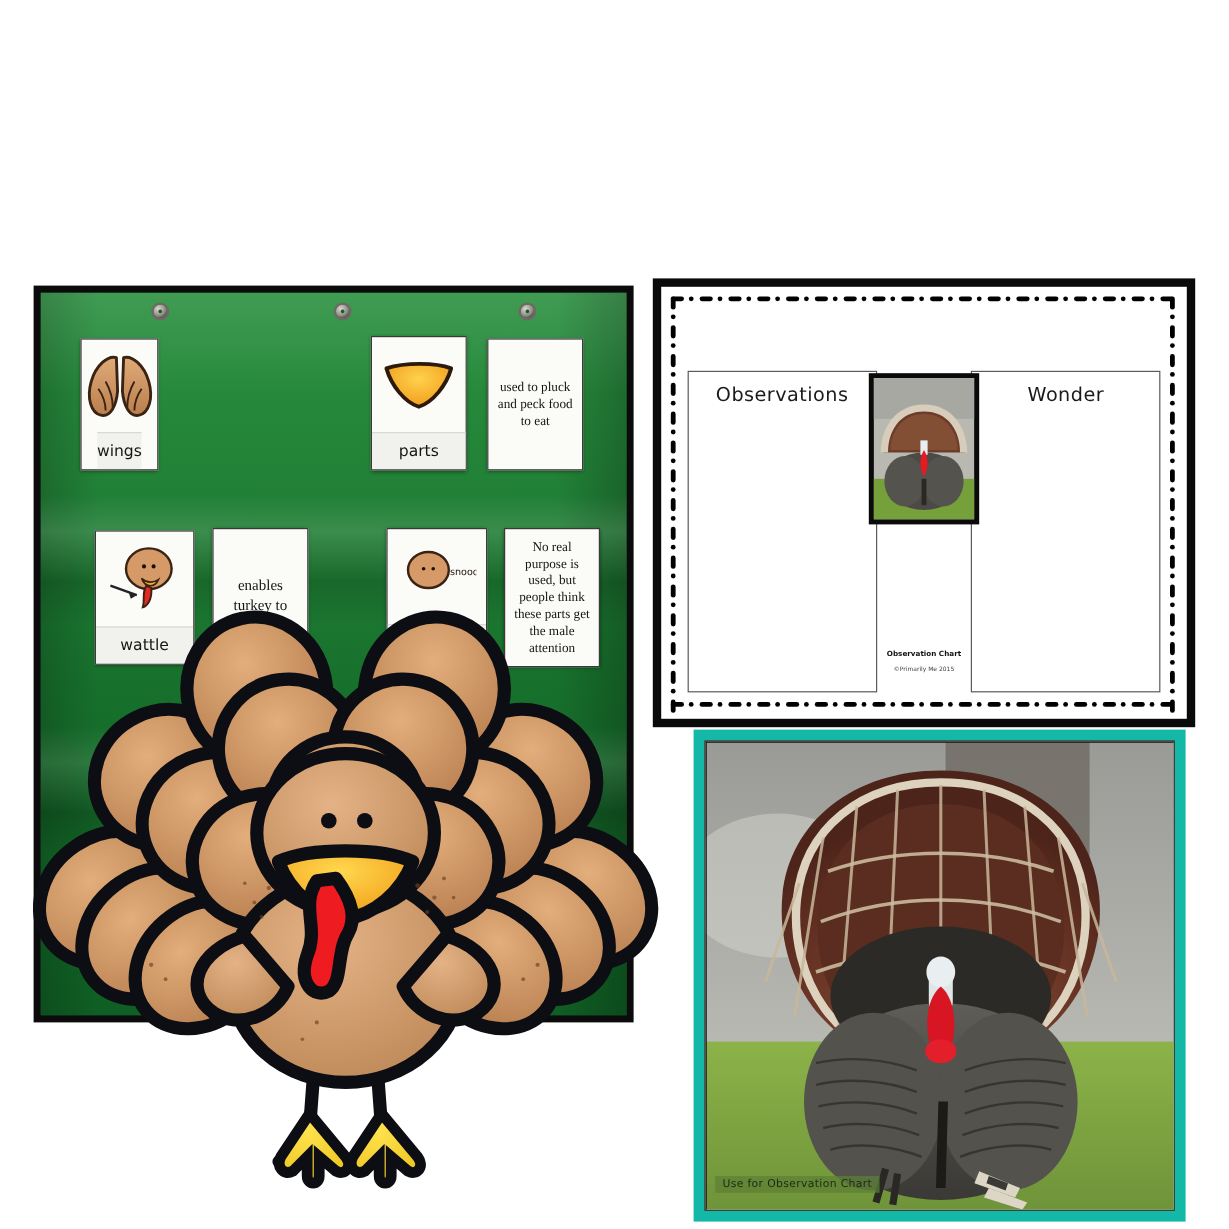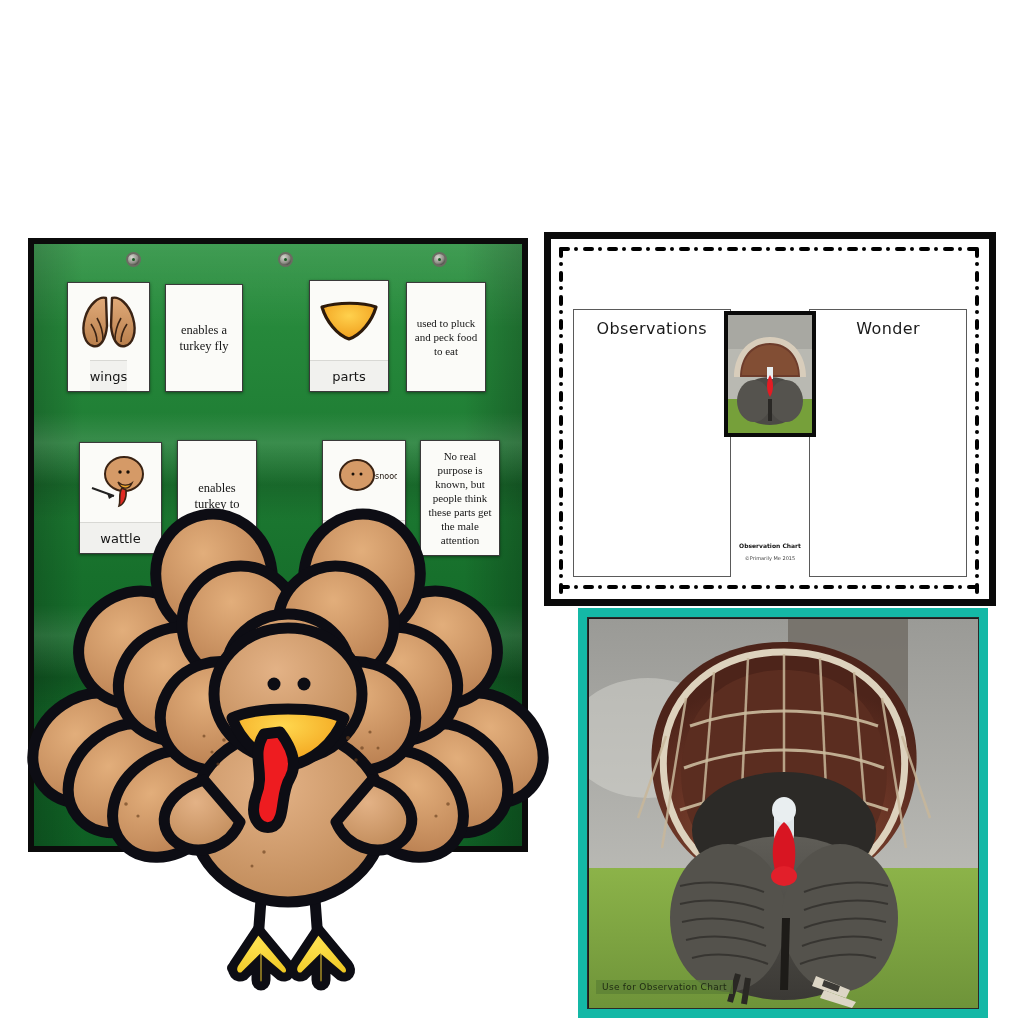--- a/index.html
+++ b/index.html
@@ -89,41 +89,38 @@
       <div class="grommet" style="left:92px;top:8px;">
           <i></i>
         </div>
       <div class="grommet" style="left:244px;top:8px;">
           <i></i>
         </div>
       <div class="grommet" style="left:398px;top:8px;">
           <i></i>
         </div>
 
-      <div class="card" style="left:33px;top:38px;width:83px;height:110px;align-items:center;">
+      <div class="card" style="left:33px;top:38px;width:65px;height:110px;align-items:center;">
         <div class="pic">
           <svg width="64" height="56" viewBox="0 0 64 56">
             <defs>
                 <linearGradient id="wg" x1="0" y1="0" x2="0" y2="1">
               <stop offset="0" stop-color="#e0aa79"></stop>
                   <stop offset="1" stop-color="#b97f4c"></stop>
                 </linearGradient>
               </defs>
             <path d="M29 4 C22 2 12 10 8 24 C4 38 8 50 16 52 C24 54 29 44 30 32 Z" fill="url(#wg)" stroke="#3a2314" stroke-width="2.4" stroke-linejoin="round"></path>
             <path d="M35 4 C42 2 52 10 56 24 C60 38 56 50 48 52 C40 54 35 44 34 32 Z" fill="url(#wg)" stroke="#3a2314" stroke-width="2.4" stroke-linejoin="round"></path>
             <path d="M14 30 C18 36 20 42 20 48 M20 24 C24 31 26 38 26 46" fill="none" stroke="#3a2314" stroke-width="1.6"></path>
             <path d="M50 30 C46 36 44 42 44 48 M44 24 C40 31 38 38 38 46" fill="none" stroke="#3a2314" stroke-width="1.6"></path>
           </svg>
         </div>
         <div class="cap">wings</div>
       </div>
 
-      <div class="card text" style="left:131px;top:40px;width:78px;height:108px;">
-        <span>enables a turkey fly</span>
-      </div>
 
       <div class="card" style="left:275px;top:36px;width:80px;height:112px;">
         <div class="pic">
           <svg width="64" height="44" viewBox="0 0 64 44">
             <defs>
                 <radialGradient id="bk" cx="50%" cy="35%" r="70%">
               <stop offset="0" stop-color="#ffd14d"></stop>
                   <stop offset="1" stop-color="#ef9a18"></stop>
                 </radialGradient>
               </defs>
@@ -162,21 +159,21 @@
             <ellipse cx="26" cy="20" rx="17" ry="15" fill="#d59a67" stroke="#3a2314" stroke-width="2"></ellipse>
             <circle cx="22" cy="19" r="1.5" fill="#1a1008"></circle>
               <circle cx="30" cy="19" r="1.5" fill="#1a1008"></circle>
             <text x="44" y="24" font-family="DejaVu Sans" font-size="8" fill="#1a1008">snood</text>
           </svg>
         </div>
         <div class="cap">snood</div>
       </div>
 
       <div class="card text small" style="left:386px;top:196px;width:80px;height:116px;">
-        <span>No real purpose is known, but people think these parts get the male attention</span>
+        <span>No real purpose is used, but people think these parts get the male attention</span>
       </div>
 
     </div>
   </div>
 
   <div class="cartoon">
     <svg width="540" height="548" viewBox="0 0 540 548">
       <defs>
         <radialGradient id="fe" cx="45%" cy="35%" r="75%">
           <stop offset="0" stop-color="#e0ab77"></stop>

